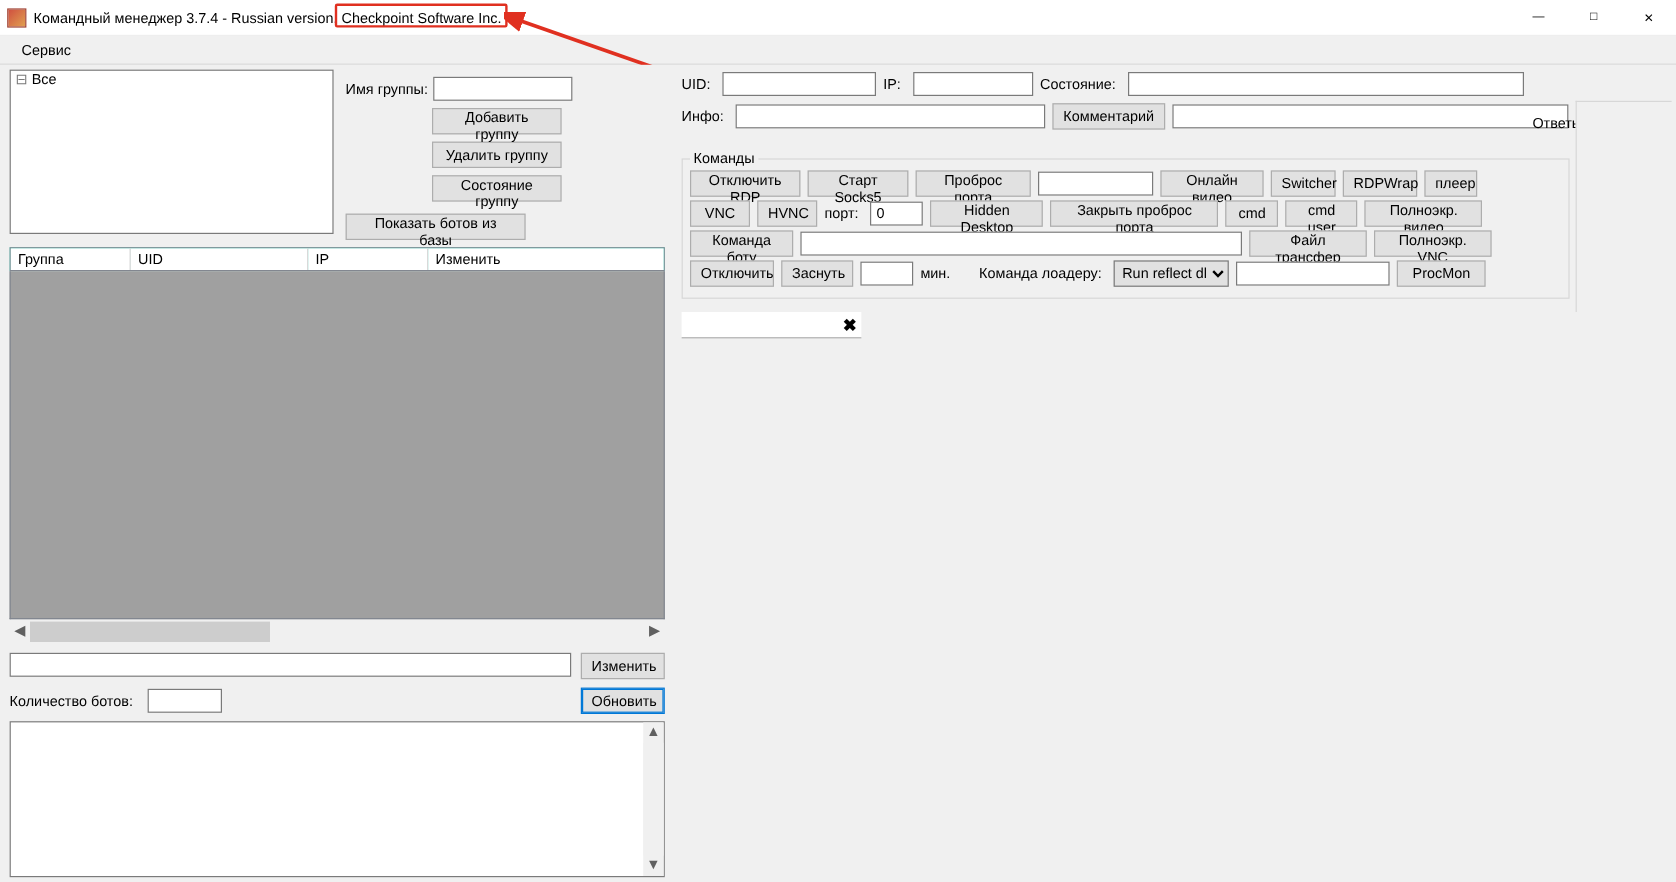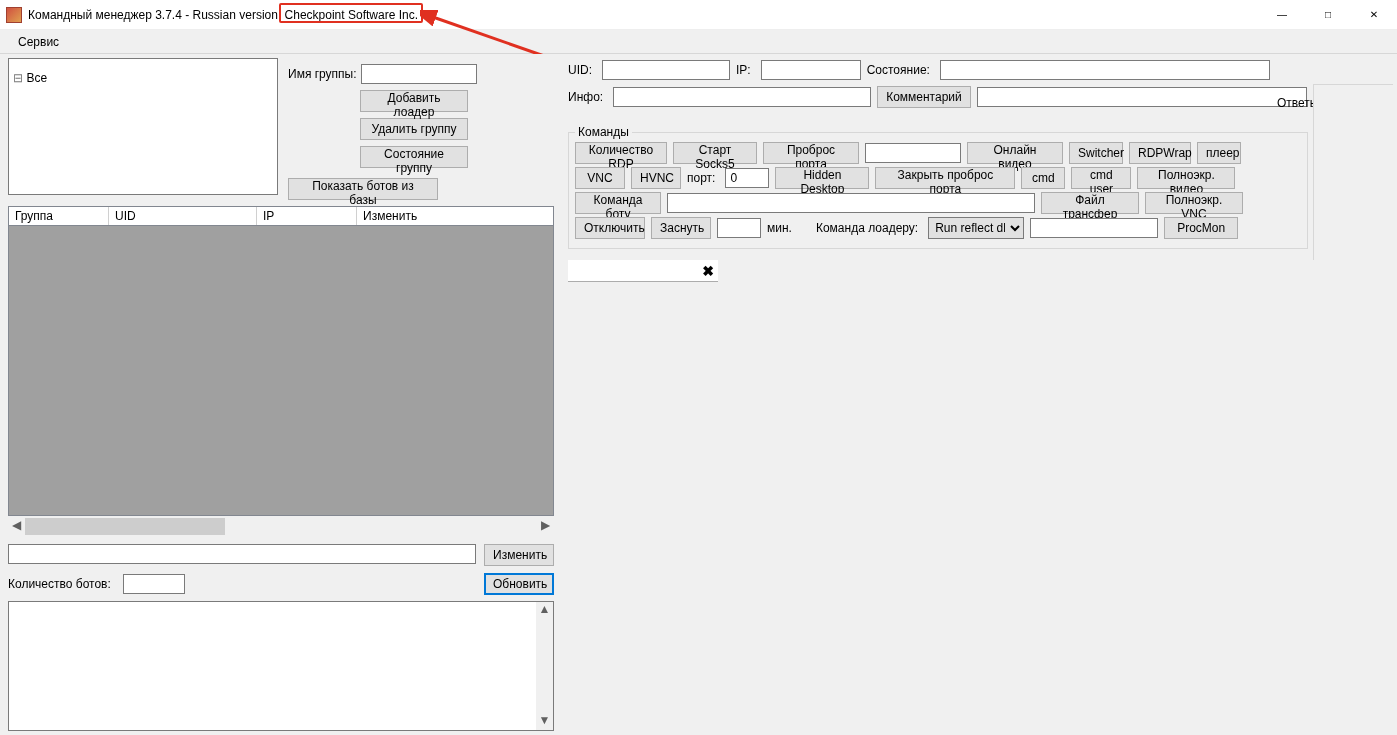--- a/index.html
+++ b/index.html
@@ -80,21 +80,21 @@
     position: absolute;
     left: 8px; top: 4px;
     width: 550px;
   }
   .tree-box {
     position: absolute;
     left: 0; top: 0;
     width: 270px; height: 137px;
     background: #fff;
     border: 1px solid #7a7a7a;
-    padding: 12px 4px;
+    padding: 0 4px;
   }
   .tree-root { font-size: 12px; }
   .tree-root::before { content: "⊟ "; color:#7a7a7a;}
   .group-panel {
     position: absolute;
     left: 280px; top: 6px;
   }
   .row { display:flex; align-items:center; margin-bottom:6px; }
   .lbl { margin-right:4px; }
   .txt {
@@ -295,21 +295,21 @@
     <div class="tree-box">
       <div class="tree-root">Все</div>
     </div>
 
     <div class="group-panel">
       <div class="row">
         <span class="lbl">Имя группы:</span>
         <input class="txt" style="width: 116px;" value="">
       </div>
       <div class="stack" style="margin-left:72px">
-        <button class="btn" style="width:108px">Добавить лоадер</button>
+        <button class="btn" style="width:108px">Добавить группу</button>
         <button class="btn" style="width:108px">Удалить группу</button>
         <button class="btn" style="width:108px">Состояние группу</button>
       </div>
     </div>
 
     <button class="btn show-bots" style="width:150px">Показать ботов из базы</button>
 
     <div class="tbl-header">
       <div class="th" style="width:100px">Группа</div>
       <div class="th" style="width:148px">UID</div>
@@ -361,25 +361,25 @@
       <span class="lbl">Инфо:</span>
       <input class="txt" style="width: 258px;" value="">
       <button class="btn">Комментарий</button>
       <input class="txt" style="width: 330px;" value="">
     </div>
 
     <div class="commands-fieldset">
       <span class="legend">Команды</span>
 
       <div class="cmd-row">
-        <button class="btn" style="width:92px">Количество RDP</button>
+        <button class="btn" style="width:92px">Отключить RDP</button>
         <button class="btn" style="width:84px">Старт Socks5</button>
         <button class="btn" style="width:96px">Проброс порта</button>
         <input class="txt" style="width: 96px;" value="">
-        <button class="btn" style="width:96px">Онлайн видео</button>
+        <button class="btn" style="width:86px">Онлайн видео</button>
         <button class="btn" style="width:54px">Switcher</button>
         <button class="btn" style="width:62px">RDPWrap</button>
         <button class="btn" style="width:44px">плеер</button>
       </div>
 
       <div class="cmd-row">
         <button class="btn" style="width:50px">VNC</button>
         <button class="btn" style="width:50px">HVNC</button>
         <span class="lbl">порт:</span>
         <input class="txt" style="width: 44px;" value="0">

